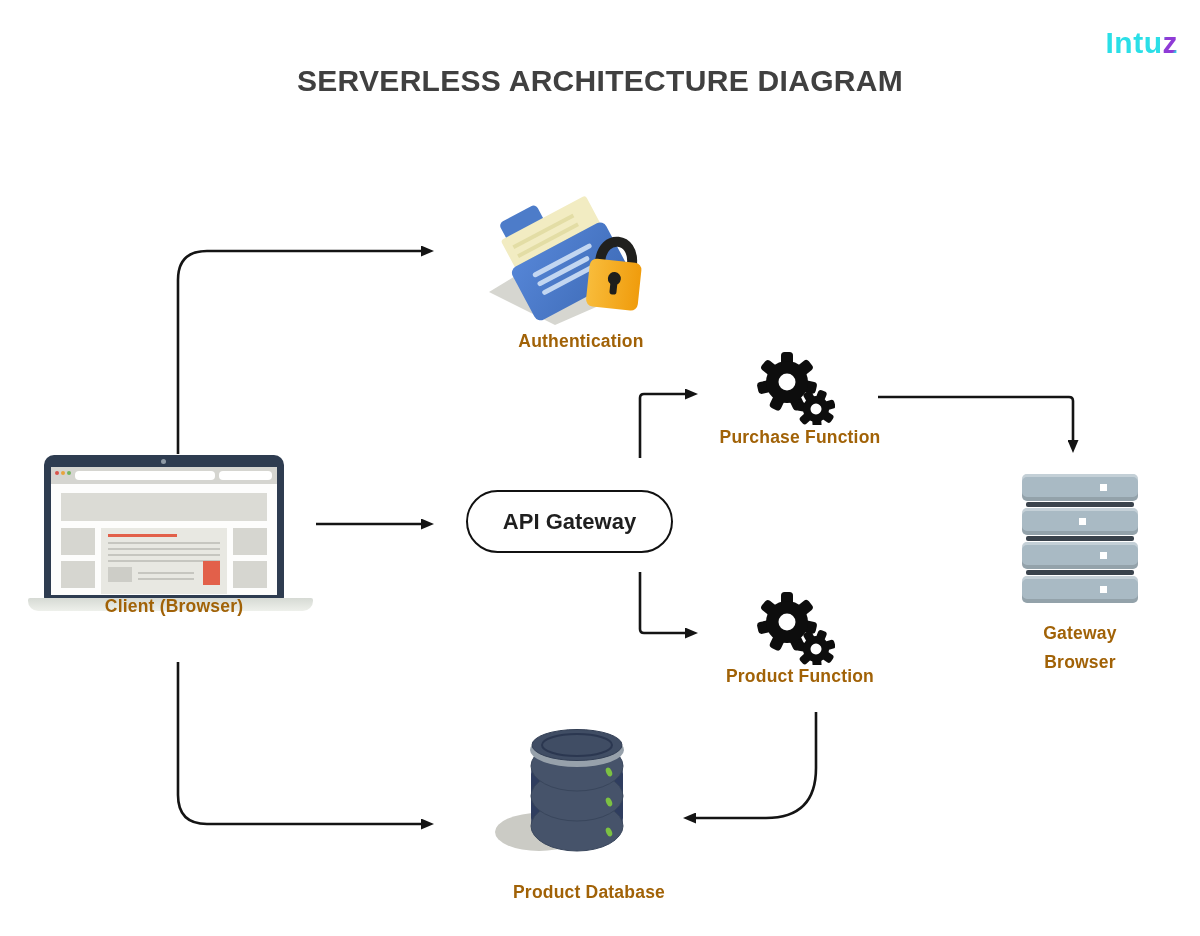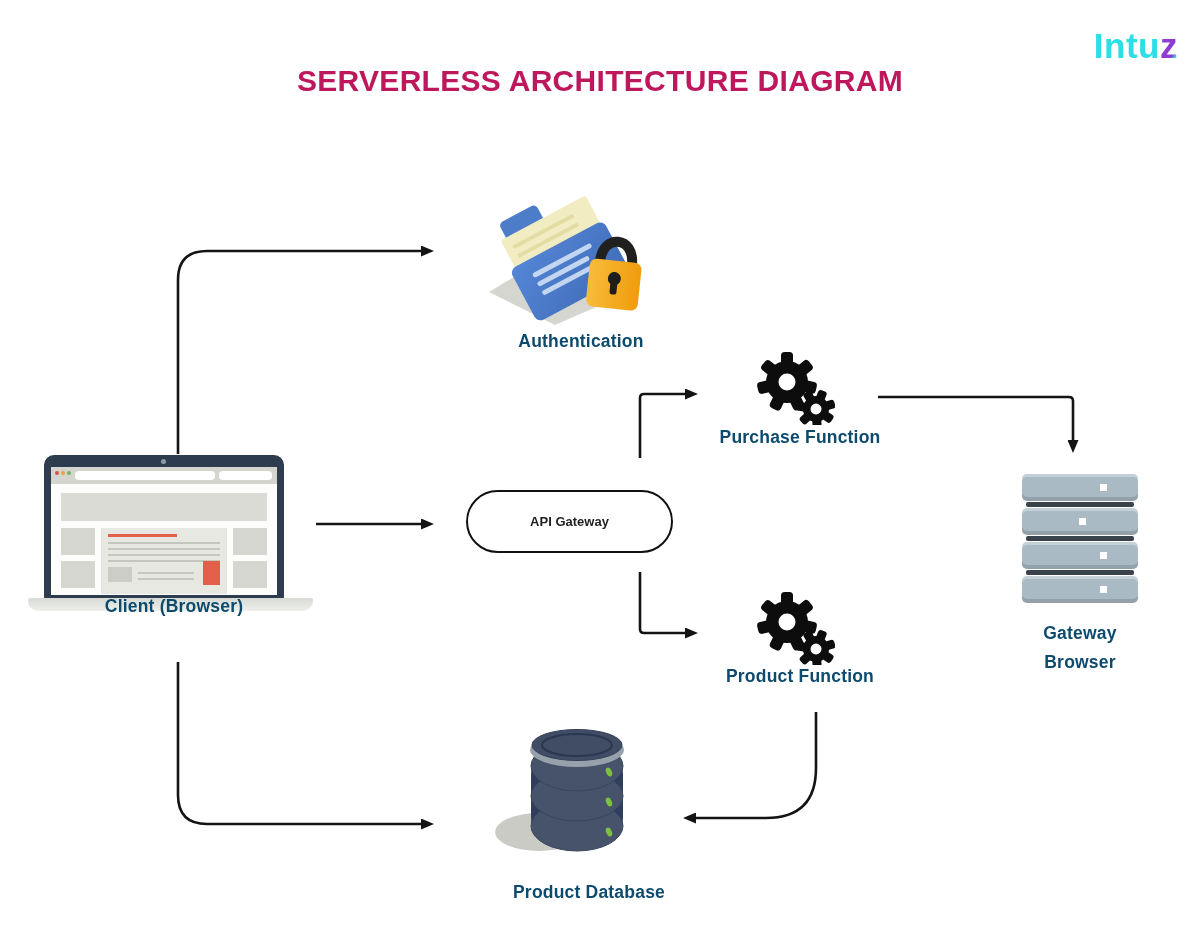--- a/index.html
+++ b/index.html
@@ -1,31 +1,31 @@
 <!DOCTYPE html>
 <html><head>
 <meta charset="utf-8">
 <style>
   html,body{margin:0;padding:0;background:#fff;}
   .canvas{position:relative;width:1200px;height:936px;background:#ffffff;overflow:hidden;
           font-family:"Liberation Sans", sans-serif;color:#1f1f1f;}
   
   .title{position:absolute;left:0;top:64px;width:100%;text-align:center;
-         font-size:30px;font-weight:700;letter-spacing:.3px;color:#be185d;}
-  .logo{position:absolute;right:22px;top:26px;font-size:35px;font-weight:700;
+         font-size:30px;font-weight:700;letter-spacing:.3px;color:#404040;}
+  .logo{position:absolute;right:22px;top:26px;font-size:30px;font-weight:700;
         letter-spacing:.5px;color:#2BDFE7;}
   .logo .z{background:linear-gradient(125deg,#2BDFE7 18%,#8F3BD6 30%,#8F3BD6 72%,#2BDFE7 82%);
            -webkit-background-clip:text;background-clip:text;color:transparent;}
   
   .node-label{position:absolute;text-align:center;font-weight:700;font-size:17.5px;
-              line-height:29px;color:#0c4a6e;letter-spacing:.2px;}
+              line-height:29px;color:#a16207;letter-spacing:.2px;}
   
   .gateway{position:absolute;left:466px;top:490px;width:207px;height:63px;background:#fff;
            border:2.6px solid #111;border-radius:34px;display:flex;align-items:center;
-           justify-content:center;font-weight:700;font-size:13px;box-sizing:border-box;}
+           justify-content:center;font-weight:700;font-size:22px;box-sizing:border-box;}
   
   .arrows{position:absolute;left:0;top:0;pointer-events:none;}
   
   .laptop{position:absolute;left:28px;top:455px;width:285px;height:160px;}
   .lap-screen{position:absolute;left:16px;top:0;width:240px;height:145px;background:#2e3c50;
               border-radius:10px 10px 3px 3px;}
   .lap-camera{position:absolute;top:4px;left:50%;margin-left:-3px;width:5px;height:5px;
               background:#8e9aa5;border-radius:50%;}
   .lap-display{position:absolute;left:7px;right:7px;top:12px;bottom:5px;background:#fff;overflow:hidden;}
   .chrome{position:relative;height:17px;background:#d5d5d0;}

